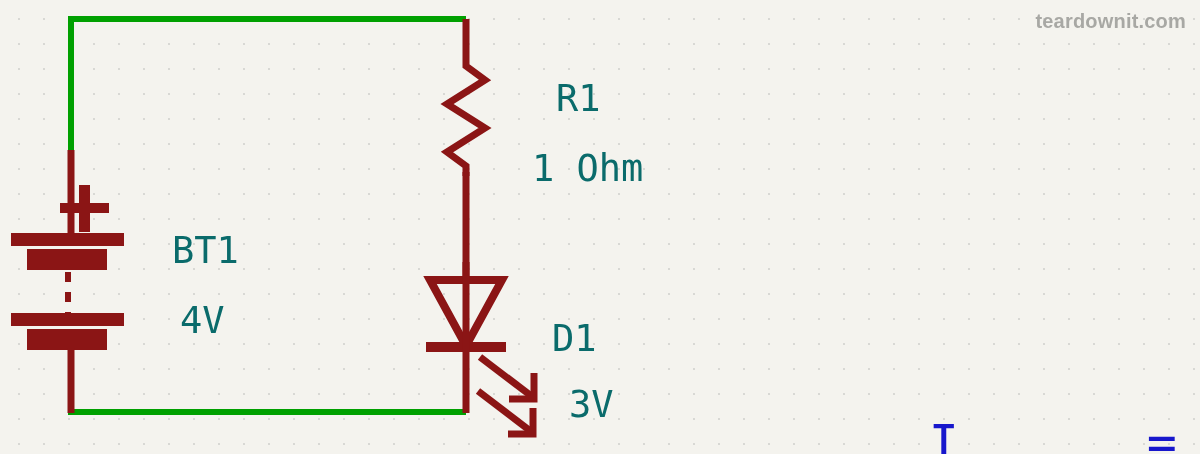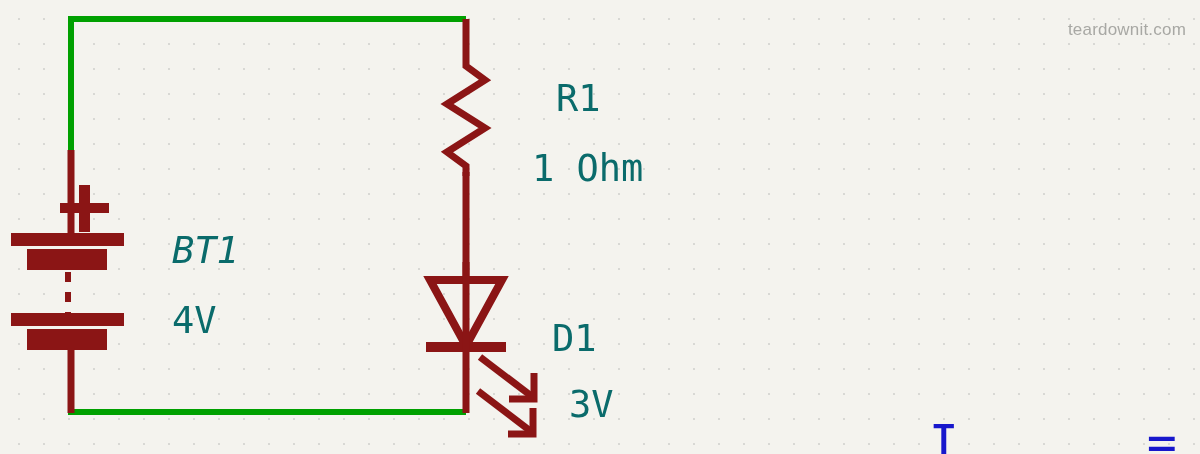--- a/index.html
+++ b/index.html
@@ -18,24 +18,24 @@
     background-size: 25px 25px;
     background-position: 18px 18px;
     overflow: hidden;
     font-family: "DejaVu Sans Mono", "Liberation Mono", monospace;
   }
 
   
   #watermark {
     position: absolute;
     right: 14px;
-    top: 20px;
+    top: 10px;
     font-family: "Liberation Sans", sans-serif;
-    font-weight: normal;
-    font-size: 17px;
+    font-weight: bold;
+    font-size: 20px;
     letter-spacing: 0.2px;
     color: #a8a8a4;
     user-select: none;
   }
 
   
   #schematic {
     position: absolute;
     left: 0;
     top: 0;
@@ -155,22 +155,22 @@
       <g>
         <path d="M 478 391 L 533 433" stroke="#8b1515" stroke-width="7" fill="none"></path>
         <path d="M 533 408 L 533 434 L 508 434" stroke="#8b1515" stroke-width="7" fill="none" stroke-linejoin="miter" stroke-linecap="butt"></path>
       </g>
     </g>
   </svg>
 
   <div class="comp-label" style="left:556px; top:80px;">R1</div>
   <div class="comp-label" style="left:532px; top:150px;text-align:right;">1 Ohm</div>
 
-  <div class="comp-label" style="left:172px; top:232px;font-style:italic;">BT1</div>
-  <div class="comp-label" style="left:172px; top:302px;">4V</div>
+  <div class="comp-label" style="left:172px; top:232px;">BT1</div>
+  <div class="comp-label" style="left:180px; top:302px;">4V</div>
 
   <div class="comp-label" style="left:552px; top:320px;">D1</div>
   <div class="comp-label" style="left:569px; top:386px;text-align:center;">3V</div>
 
   <div id="equations">
 
     <div class="eq-row">
       <span class="eq-name">I</span><span class="eq-eq">=</span>
     </div>
 

